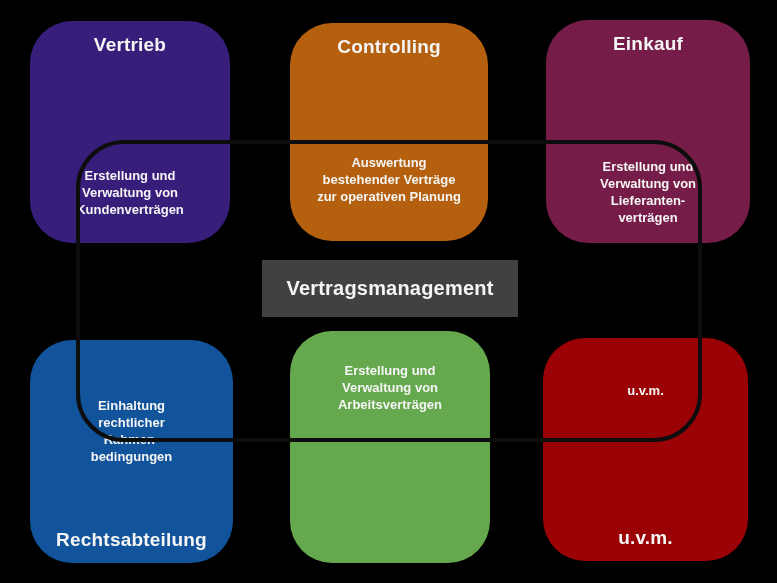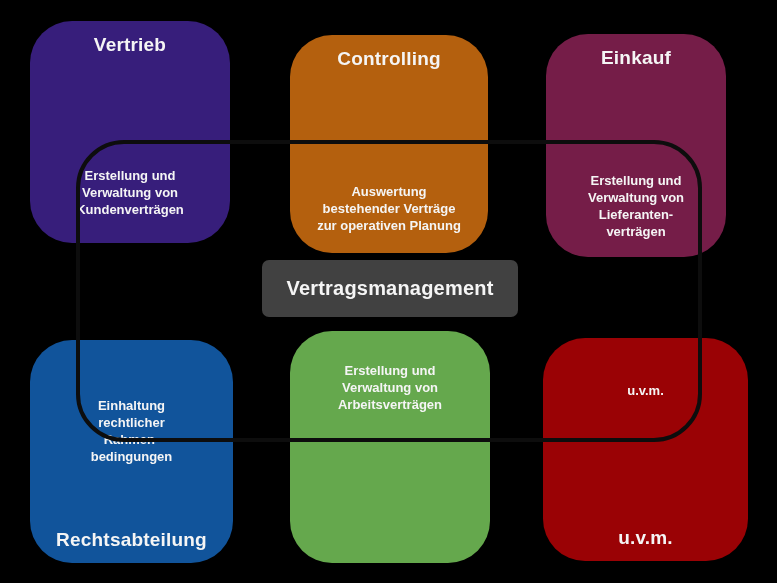--- a/index.html
+++ b/index.html
@@ -34,23 +34,23 @@
   .dept-desc {
     position: absolute;
     left: 6px; right: 6px;
     font-size: 13px;
     line-height: 1.32;
     white-space: pre-line;
   }
   
   .dept-0 { left: 30px;  top: 21px;  width: 200px; height: 222px; }
   .dept-0 .dept-desc { top: 146px; }
-  .dept-1 { left: 290px; top: 23px;  width: 198px; height: 218px; margin-top: 12px; }
-  .dept-1 .dept-desc { top: 148px; }
-  .dept-2 { left: 546px; top: 34px;  width: 180px; height: 223px; }
+  .dept-1 { left: 290px; top: 23px;  width: 198px; height: 218px; }
+  .dept-1 .dept-desc { top: 131px; }
+  .dept-2 { left: 546px; top: 20px;  width: 204px; height: 223px; }
   .dept-2 .dept-desc { top: 138px; }
   .dept-3 { left: 30px;  top: 340px; width: 203px; height: 223px; }
   .dept-3 .dept-desc { top: 12px; margin-top: 45px; }
   .dept-4 { left: 290px; top: 331px; width: 200px; height: 232px; }
   .dept-4 .dept-desc { top: 31px; }
   .dept-5 { left: 543px; top: 338px; width: 205px; height: 223px; }
   .dept-5 .dept-desc { top: 44px; }
 
   .outline-rect {
     position: absolute;
@@ -59,21 +59,21 @@
     border: 4px solid #0d0d0d;
     border-radius: 48px;
     box-sizing: border-box;
     background: transparent;
     z-index: 2;
   }
   .center-box {
     position: absolute;
     left: 262px; top: 260px;
     width: 256px; height: 57px;
-    border-radius: 7px;
+    border-radius: 0;
     display: flex;
     align-items: center;
     justify-content: center;
     color: #f5f5f5;
     font-size: 20px;
     font-weight: 700;
     letter-spacing: 0.2px;
     z-index: 3;
   }
 </style>

